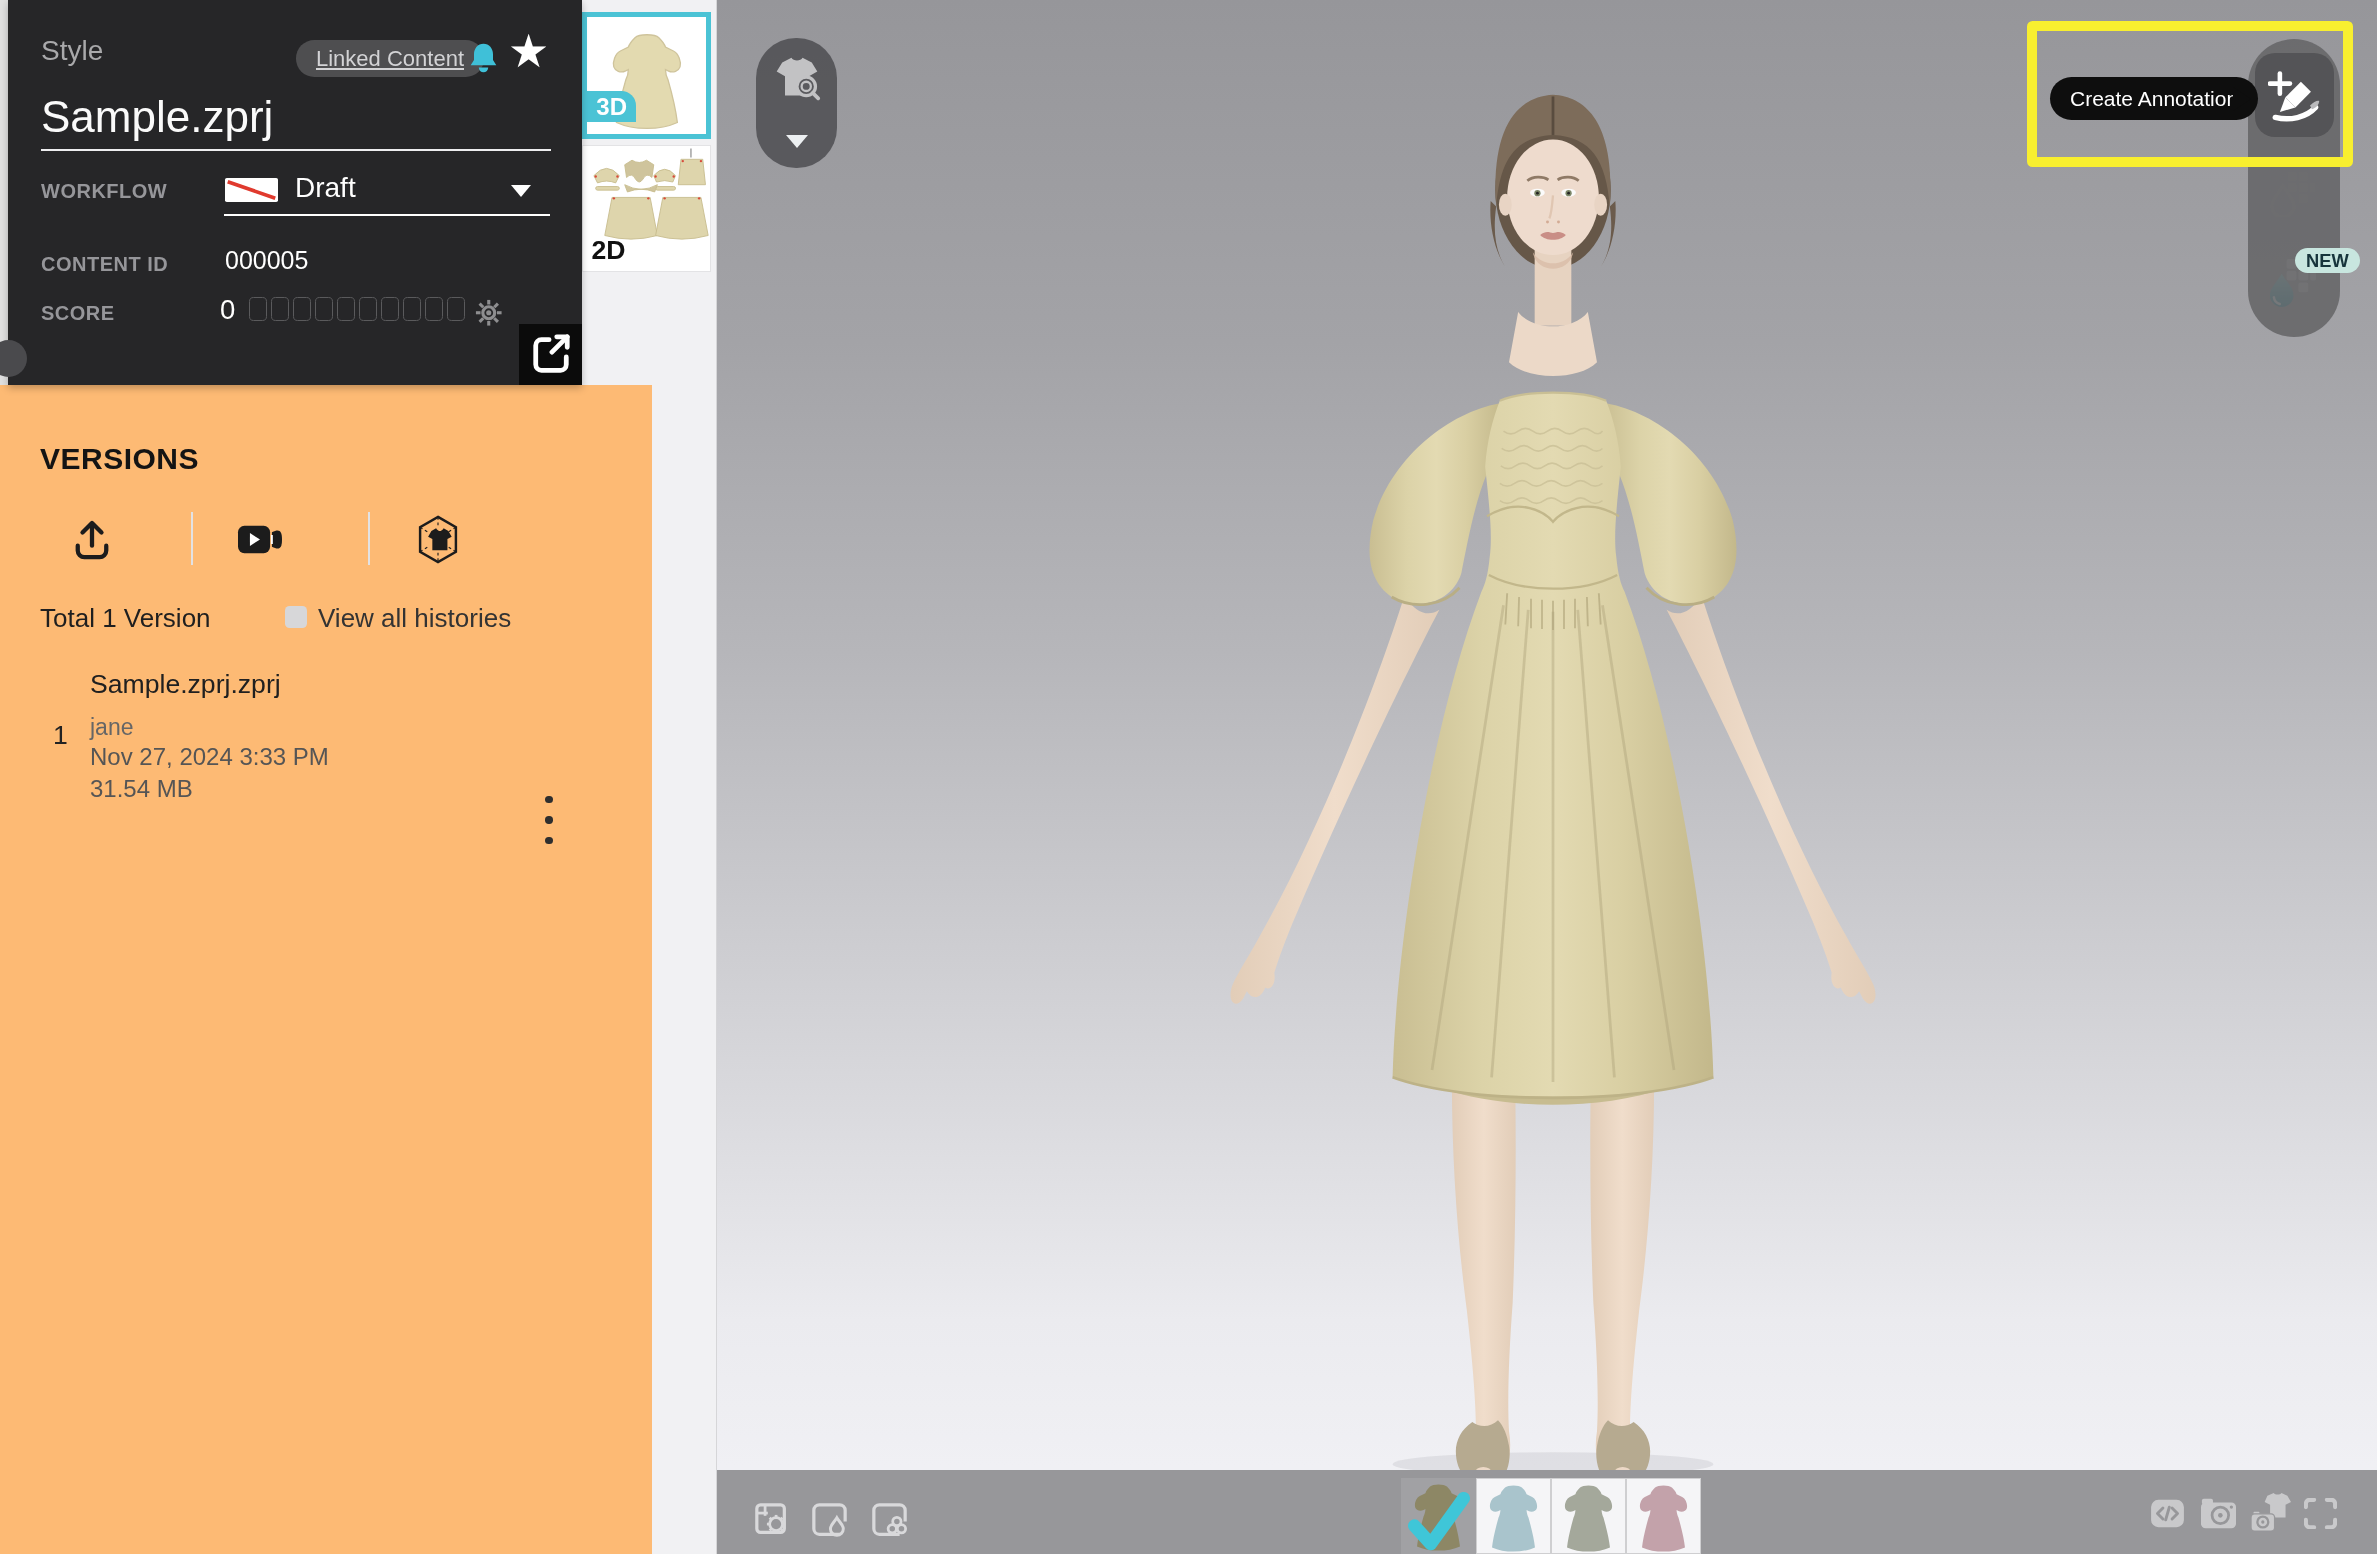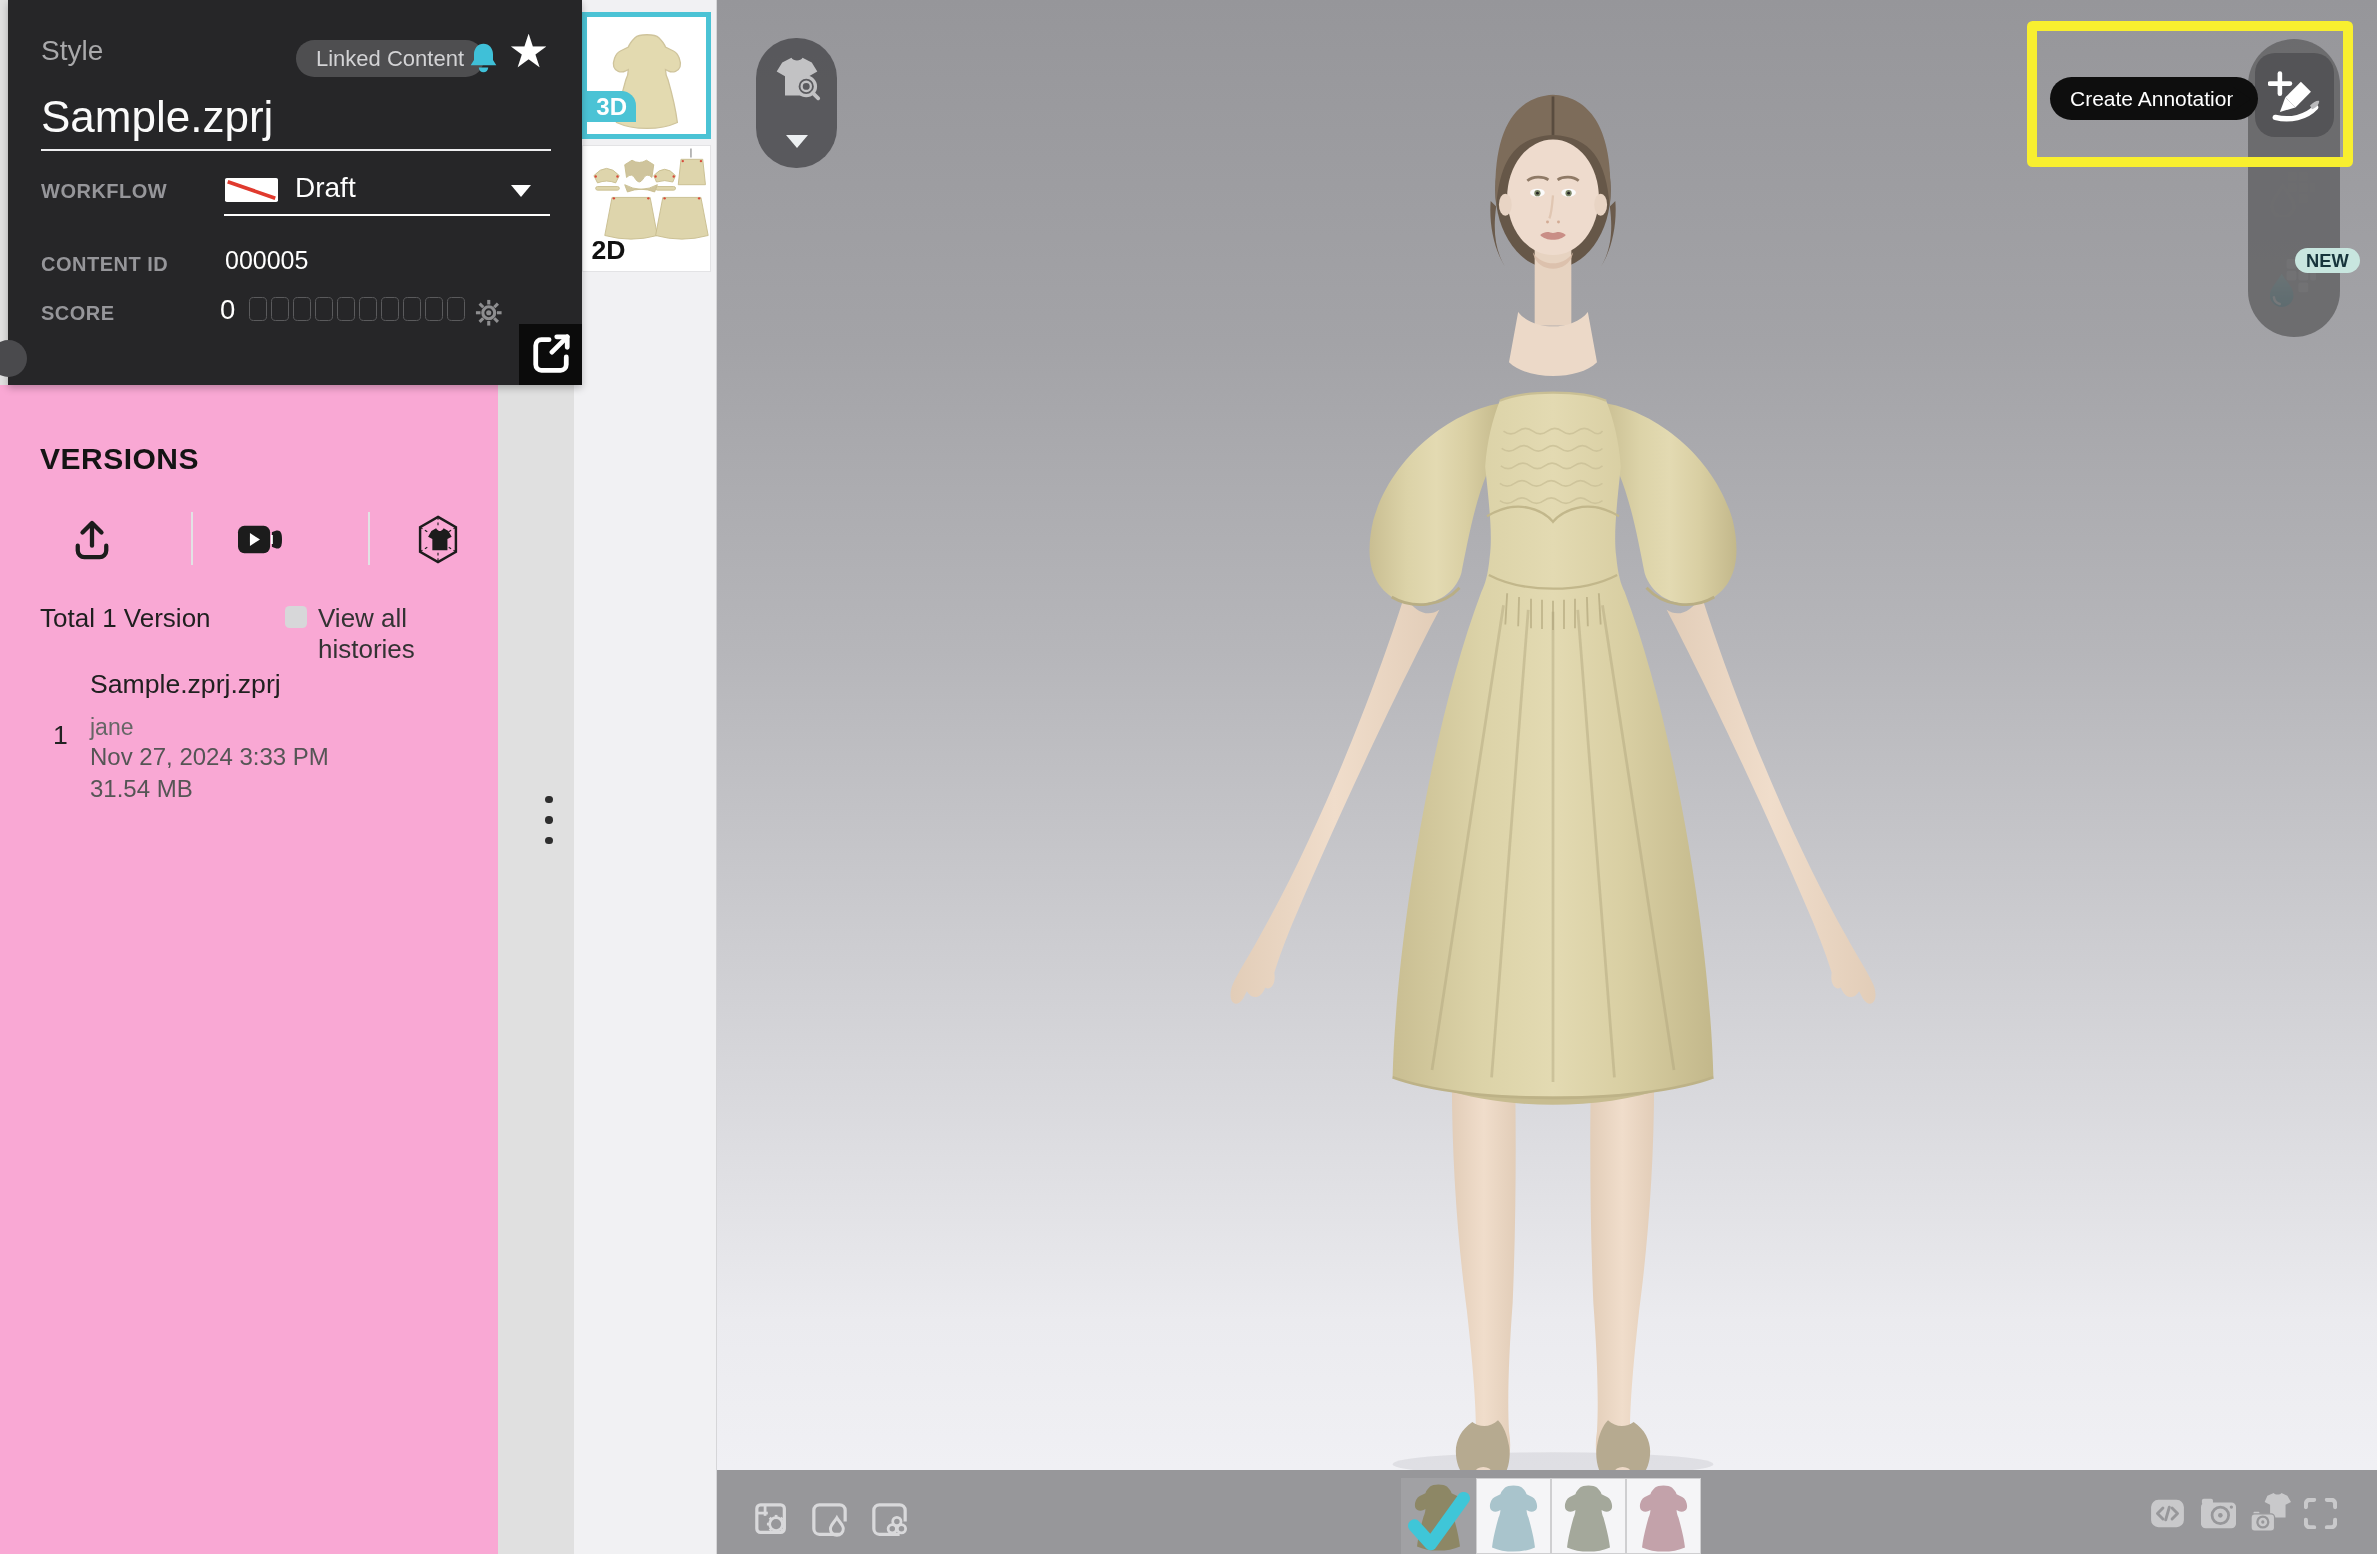--- a/index.html
+++ b/index.html
@@ -5,21 +5,21 @@
   html,body{margin:0;padding:0;background:#e0e0e0;}
   .app{position:relative;width:2377px;height:1554px;overflow:hidden;
        font-family:"Liberation Sans", sans-serif; -webkit-font-smoothing:antialiased;}
   .abs{position:absolute;}
 
   
   .style-panel{left:8px;top:0;width:574px;height:385px;background:#262628;z-index:6;
                box-shadow:0 2.7px 7.3px rgba(0,0,0,.25);}
   .style-label{left:33px;top:35px;font-size:28px;color:#a9a9ab;}
   .linked-badge{left:288px;top:40px;height:37px;line-height:37px;padding:0 20px;border-radius:18.3px;
-                background:#4e4e50;color:#d3d3d5;font-size:22px;}
+                background:#4e4e50;color:#d3d3d5;font-size:22px;text-decoration:underline;}
   .bell{left:457px;top:40px;}
   .star{left:500px;top:27.5px;font-size:46px;color:#ffffff;line-height:1;}
   .file-title{left:33px;top:92px;font-size:44px;color:#fafafa;}
   .rule1{left:33px;top:149px;width:510px;height:1.8px;background:#ededef;}
   .meta-label{font-size:20px;color:#96969a;letter-spacing:0.5px;font-weight:bold;}
   .workflow-label{left:33px;top:180px;}
   .flag{left:217px;top:178px;width:53px;height:24px;background:#ffffff;border-radius:1.8px;}
   .workflow-value{left:287px;top:172px;font-size:28px;color:#ffffff;}
   .wf-caret{left:503px;top:185px;width:0;height:0;border-left:10px solid transparent;
             border-right:10px solid transparent;border-top:12px solid #ffffff;}
@@ -29,21 +29,21 @@
   .score-label{left:33px;top:302px;}
   .score-value{left:212px;top:294px;font-size:27.5px;color:#ffffff;}
   .score-slots{left:241px;top:297px;display:flex;gap:3.7px;}
   .slot{width:18.3px;height:24px;border:1.8px solid #5a5a5c;border-radius:4.6px;box-sizing:border-box;}
   .score-gear{left:467px;top:299px;}
   .export-btn{left:511px;top:324px;width:63px;height:61px;background:#0b0b0b;display:flex;
               align-items:center;justify-content:center;}
   .panel-handle{left:-18.3px;top:340px;width:37px;height:37px;border-radius:50%;background:#4a4a4d;}
 
   
-  .white-panel{left:0;top:385px;width:498px;height:1169px;background:#f9a8d4;z-index:5;}
+  .white-panel{left:0;top:385px;width:652px;height:1169px;background:#fdba74;z-index:5;text-align:center;}
   .versions-heading{left:40px;top:57px;font-size:30px;font-weight:bold;color:#141414;letter-spacing:0.5px;}
   .vicon-row{left:0;top:125px;width:574px;height:59px;}
   .vdivider{position:absolute;top:1.8px;width:1.8px;height:53px;background:#e2e2e4;}
   .vbtn{position:absolute;top:0;width:110px;height:59px;display:flex;align-items:center;justify-content:center;cursor:pointer;}
   .total-label{left:40px;top:218px;font-size:26px;color:#1f1f1f;}
   .viewall-box{left:285px;top:221px;width:22px;height:22px;background:#d7d7d9;border-radius:4.6px;}
   .viewall-label{left:318px;top:218px;font-size:26px;color:#333333;}
   .v-index{left:53px;top:335px;font-size:26.6px;color:#222222;}
   .v-file{left:90px;top:284px;font-size:26.6px;color:#202020;}
   .v-author{left:90px;top:329px;font-size:23px;color:#666666;}

